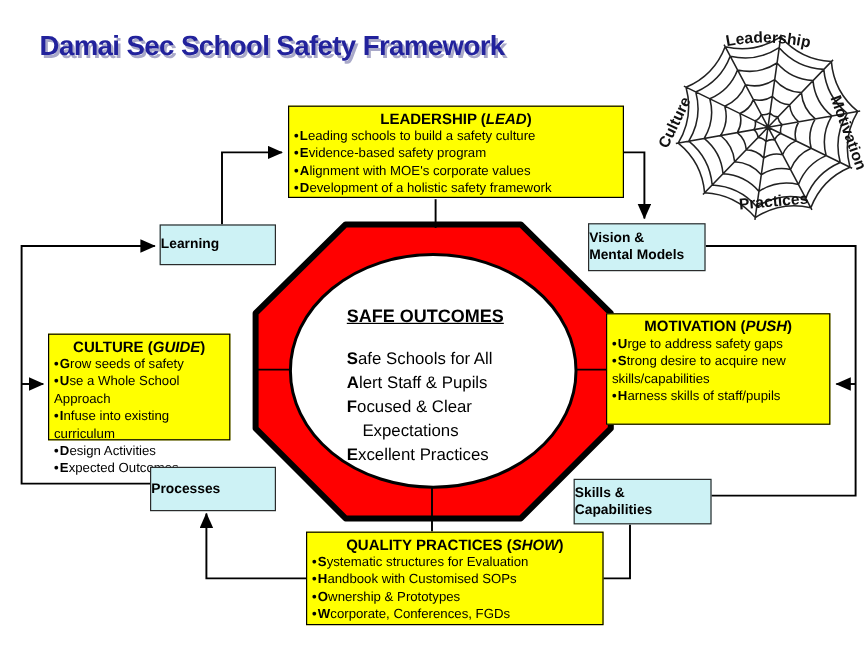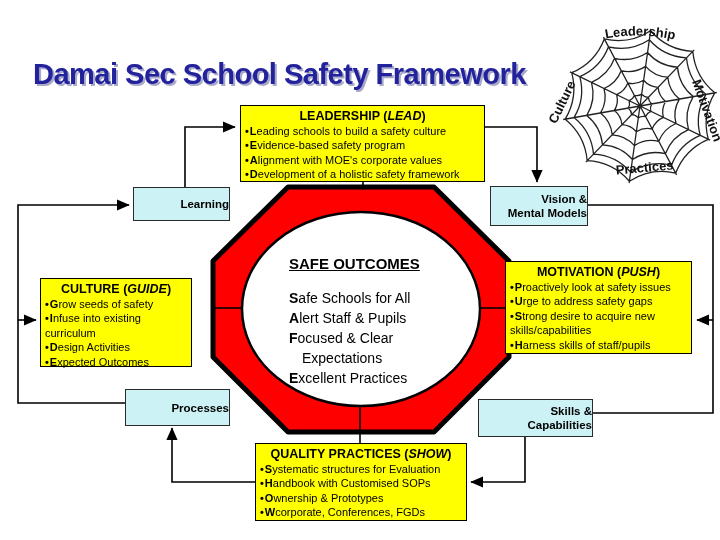--- a/index.html
+++ b/index.html
@@ -1,32 +1,32 @@
 <!DOCTYPE html>
 <html><head>
 <meta charset="utf-8">
 <style>
   html,body { margin:0; padding:0; background:#fff; }
   .slide { position:relative; width:720px; height:540px; background:#ffffff;
            font-family:"Liberation Sans", sans-serif; overflow:hidden; }
   svg.layer { position:absolute; left:0; top:0; }
 
-  .page-title { position:absolute; left:33px; top:25px; font-size:29px; font-weight:bold;
-          color:#22229C; text-shadow:2px 2px 0 #a9a9c9; letter-spacing:-0.5px; white-space:nowrap;margin-top:33px; }
+  .page-title { position:absolute; left:33px; top:25px; font-size:23px; font-weight:bold;
+          color:#22229C; text-shadow:2px 2px 0 #a9a9c9; letter-spacing:-0.5px; white-space:nowrap; }
 
   .ybox { position:absolute; background:#FFFF00; border:1.6px solid #000;
           padding:2px 4px 2px 4px; box-sizing:border-box; color:#000; }
   .ytitle { text-align:center; font-weight:bold; font-size:12.5px; line-height:16px; white-space:nowrap; }
   .acr { font-style:italic; }
   .bullet { font-size:11px; line-height:14.4px; }
   .bullet::before { content:"•"; font-weight:bold; margin-right:1px; }
   .fl { font-weight:bold; }
 
   .node { position:absolute; background:#CDF2F5; border:1.6px solid #2b2b2b;
-          display:flex; flex-direction:column; align-items:flex-end; justify-content:center;
+          display:flex; flex-direction:column; align-items:flex-start; justify-content:center;
           font-weight:bold; font-size:11.5px; line-height:14px; text-align:center;
           box-sizing:border-box; color:#000; }
 
   .center-text { position:absolute; left:289px; top:233px; font-size:14px; line-height:20px; color:#000; }
   .center-heading { font-size:15px; font-weight:bold; text-decoration:underline; margin-bottom:14px; white-space:nowrap;margin-top:21px; }
   .center-line { white-space:nowrap; }
   .indent { padding-left:13px; }
 
   .weblabel { font-size:13px; font-weight:bold; fill:#111; }
 </style>
@@ -73,45 +73,45 @@
 
   <div class="center-text">
     <div class="center-heading">SAFE OUTCOMES</div>
     <div class="center-line"><span class="fl">S</span><span>afe Schools for All</span></div>
     <div class="center-line"><span class="fl">A</span><span>lert Staff &amp; Pupils</span></div>
     <div class="center-line"><span class="fl">F</span><span>ocused &amp; Clear</span></div>
     <div class="center-line indent"><span class="fl"></span><span>Expectations</span></div>
     <div class="center-line"><span class="fl">E</span><span>xcellent Practices</span></div>
   </div>
 
-  <div class="ybox" style="left:240px;top:105px;width:245px;height:77px">
+  <div class="ybox" style="left:240px;top:88px;width:280px;height:77px">
     <div class="ytitle"><span>LEADERSHIP (</span><span class="acr">LEAD</span><span>)</span></div>
     <div class="bullet"><span class="fl">L</span><span>eading schools to build a safety culture</span></div>
     <div class="bullet"><span class="fl">E</span><span>vidence-based safety program</span></div>
     <div class="bullet"><span class="fl">A</span><span>lignment with MOE's corporate values</span></div>
     <div class="bullet"><span class="fl">D</span><span>evelopment of a holistic safety framework</span></div>
   </div>
 
   <div class="ybox" style="left:40px;top:278px;width:152px;height:89px">
     <div class="ytitle"><span>CULTURE (</span><span class="acr">GUIDE</span><span>)</span></div>
     <div class="bullet"><span class="fl">G</span><span>row seeds of safety</span></div>
+    <div class="bullet"><span class="fl">U</span><span>se a Whole School Approach</span></div>
     <div class="bullet"><span class="fl">I</span><span>nfuse into existing curriculum</span></div>
     <div class="bullet"><span class="fl">D</span><span>esign Activities</span></div>
     <div class="bullet"><span class="fl">E</span><span>xpected Outcomes</span></div>
   </div>
 
   <div class="ybox" style="left:505px;top:261px;width:187px;height:93px">
     <div class="ytitle"><span>MOTIVATION (</span><span class="acr">PUSH</span><span>)</span></div>
-    <div class="bullet"><span class="fl">P</span><span>roactively look at safety issues</span></div>
     <div class="bullet"><span class="fl">U</span><span>rge to address safety gaps</span></div>
     <div class="bullet"><span class="fl">S</span><span>trong desire to acquire new skills/capabilities</span></div>
     <div class="bullet"><span class="fl">H</span><span>arness skills of staff/pupils</span></div>
   </div>
 
-  <div class="ybox" style="left:255px;top:443px;width:212px;height:78px">
+  <div class="ybox" style="left:255px;top:443px;width:248px;height:78px">
     <div class="ytitle"><span>QUALITY PRACTICES (</span><span class="acr">SHOW</span><span>)</span></div>
     <div class="bullet"><span class="fl">S</span><span>ystematic structures for Evaluation</span></div>
     <div class="bullet"><span class="fl">H</span><span>andbook with Customised SOPs</span></div>
     <div class="bullet"><span class="fl">O</span><span>wnership &amp; Prototypes</span></div>
     <div class="bullet"><span class="fl">W</span><span>corporate, Conferences, FGDs</span></div>
   </div>
 
   <div class="node" style="left:133px;top:187px;width:97px;height:34px">
     <span>Learning</span>
   </div>

